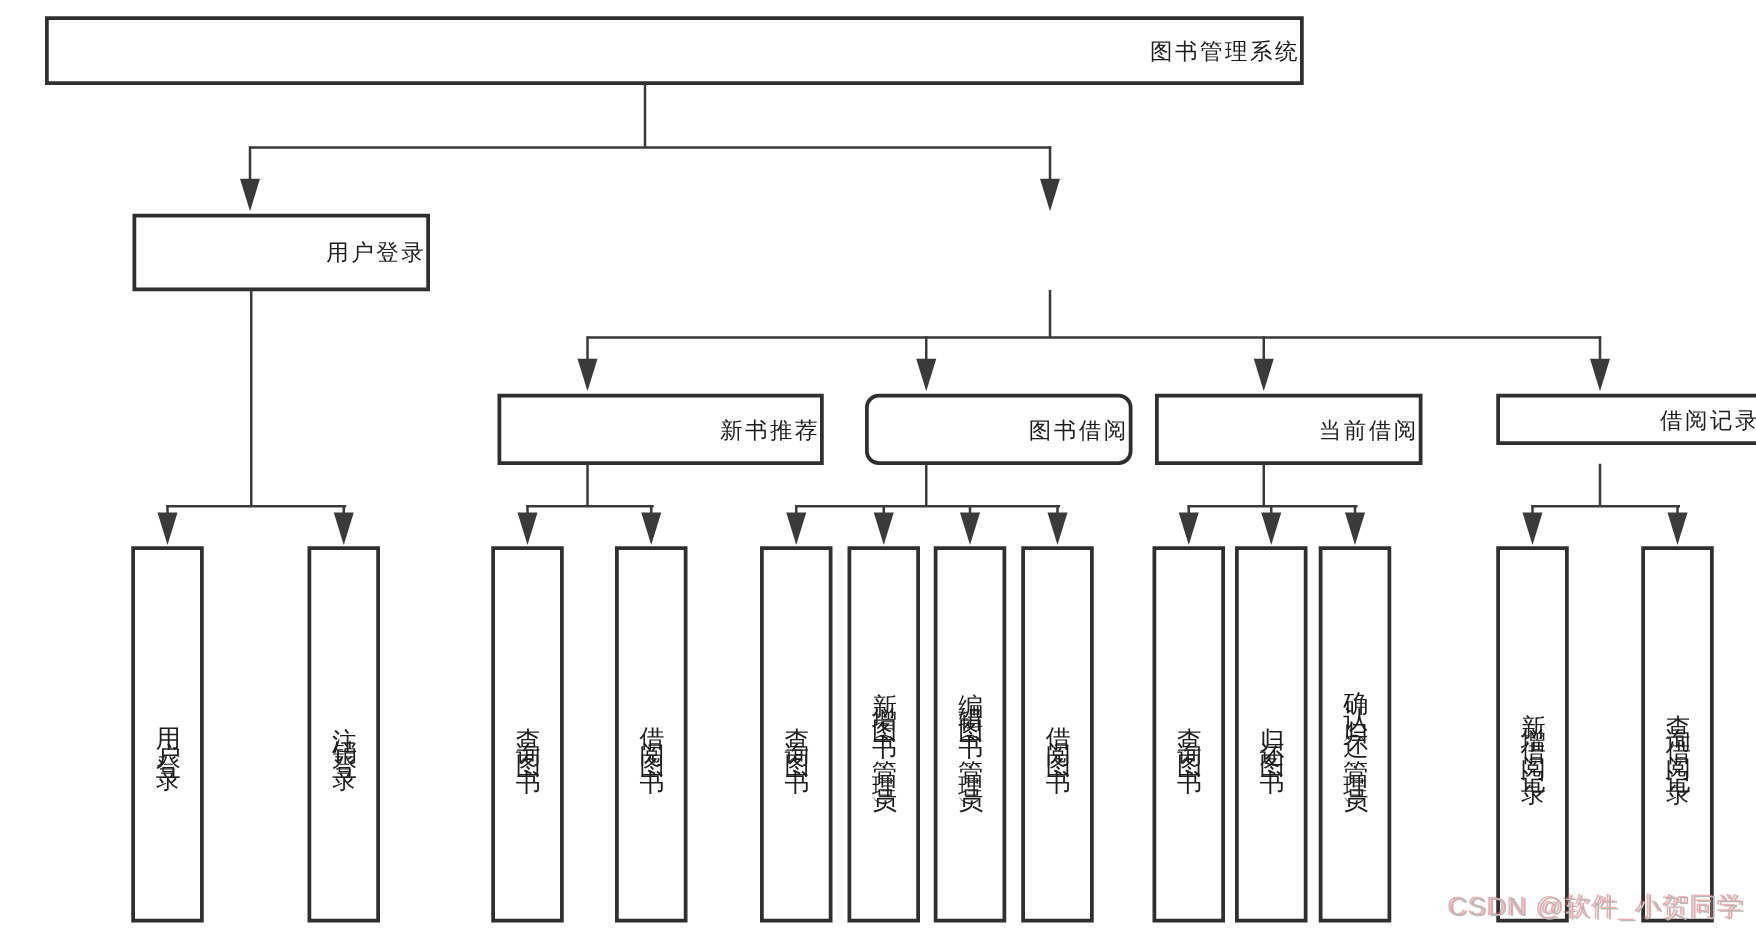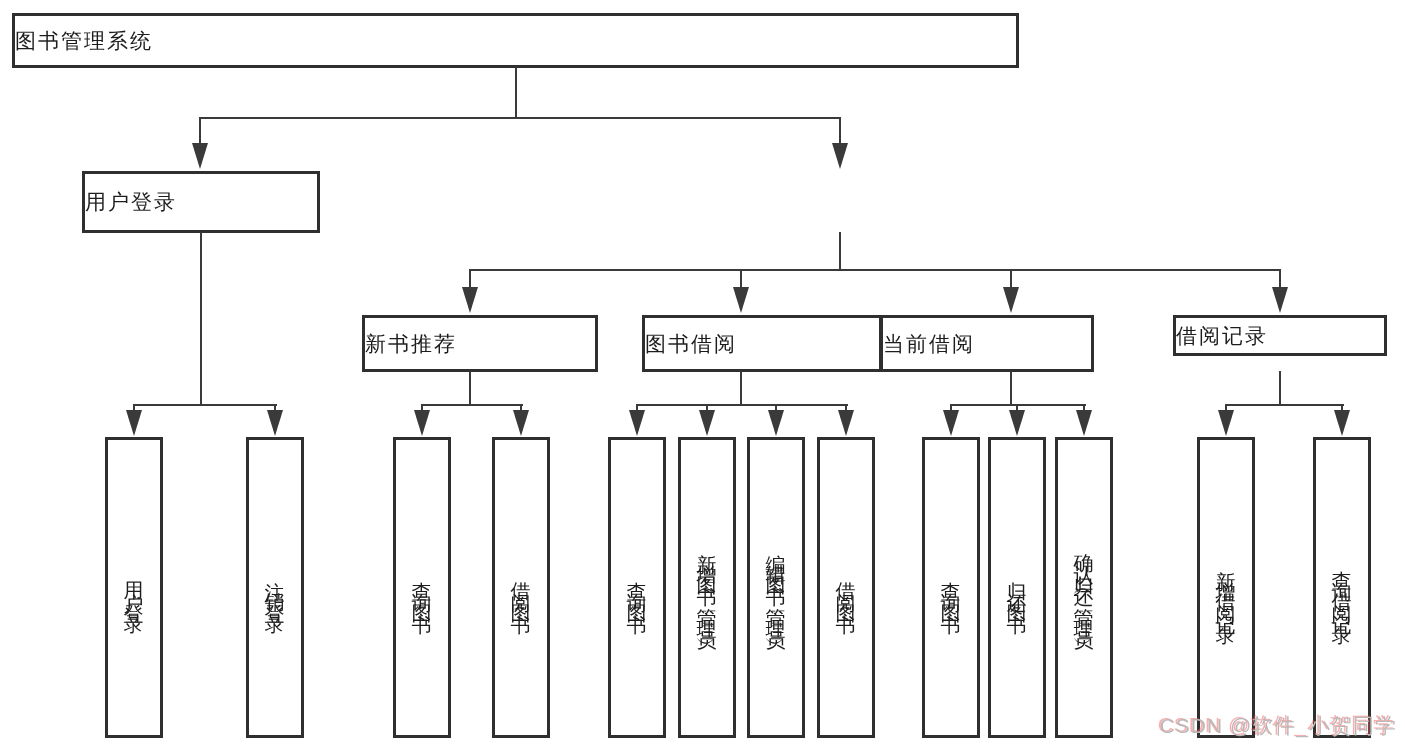--- a/index.html
+++ b/index.html
@@ -16,23 +16,24 @@
     width:1405px;height:747px;
     background:var(--bg);
     overflow:hidden;
     font-family:"Liberation Sans",sans-serif;
   }
   .box{
     position:absolute;
     box-sizing:border-box;
     border:3px solid var(--border);
     background:#fff;
-    display:flex;align-items:center;justify-content:flex-start;
-    font-size:21px;color:var(--text);letter-spacing:2px;
+    display:flex;align-items:center;justify-content:flex-end;
+    font-size:18px;color:var(--text);letter-spacing:2px;
     white-space:nowrap;
+    margin-left:24px;
   }
   .vbox{
     position:absolute;
     box-sizing:border-box;
     border:3px solid var(--border);
     background:#fff;
     display:flex;align-items:center;justify-content:center;
   }
   .vbox span{
     writing-mode:vertical-rl;
@@ -83,27 +84,27 @@
   <div class="h" style="left:470px;top:269px;width:811px;"></div>
   <div class="v" style="left:469px;top:269px;height:20px;"></div>
   <div class="arr" style="left:462px;top:287px;"></div>
   <div class="v" style="left:740px;top:269px;height:20px;"></div>
   <div class="arr" style="left:733px;top:287px;"></div>
   <div class="v" style="left:1010px;top:269px;height:20px;"></div>
   <div class="arr" style="left:1003px;top:287px;"></div>
   <div class="v" style="left:1279px;top:269px;height:20px;"></div>
   <div class="arr" style="left:1272px;top:287px;"></div>
 
-  <div class="box" style="left:362px;top:315px;width:236px;height:57px;">
+  <div class="box" style="left:374px;top:315px;width:261px;height:57px;">
     <span>新书推荐</span>
   </div>
-  <div class="box" style="left:642px;top:315px;width:240px;height:57px;">
+  <div class="box" style="left:668px;top:315px;width:214px;height:57px;border-radius:11px;">
     <span>图书借阅</span>
   </div>
-  <div class="box" style="left:880px;top:315px;width:214px;height:57px;">
+  <div class="box" style="left:900px;top:315px;width:214px;height:57px;">
     <span>当前借阅</span>
   </div>
   <div class="box" style="left:1173px;top:315px;width:214px;height:41px;">
     <span>借阅记录</span>
   </div>
 
   <div class="v" style="left:200px;top:232px;height:173px;"></div>
   <div class="h" style="left:133px;top:404px;width:144px;"></div>
   <div class="v" style="left:133px;top:404px;height:8px;"></div>
   <div class="arr" style="left:126px;top:410px;"></div>

